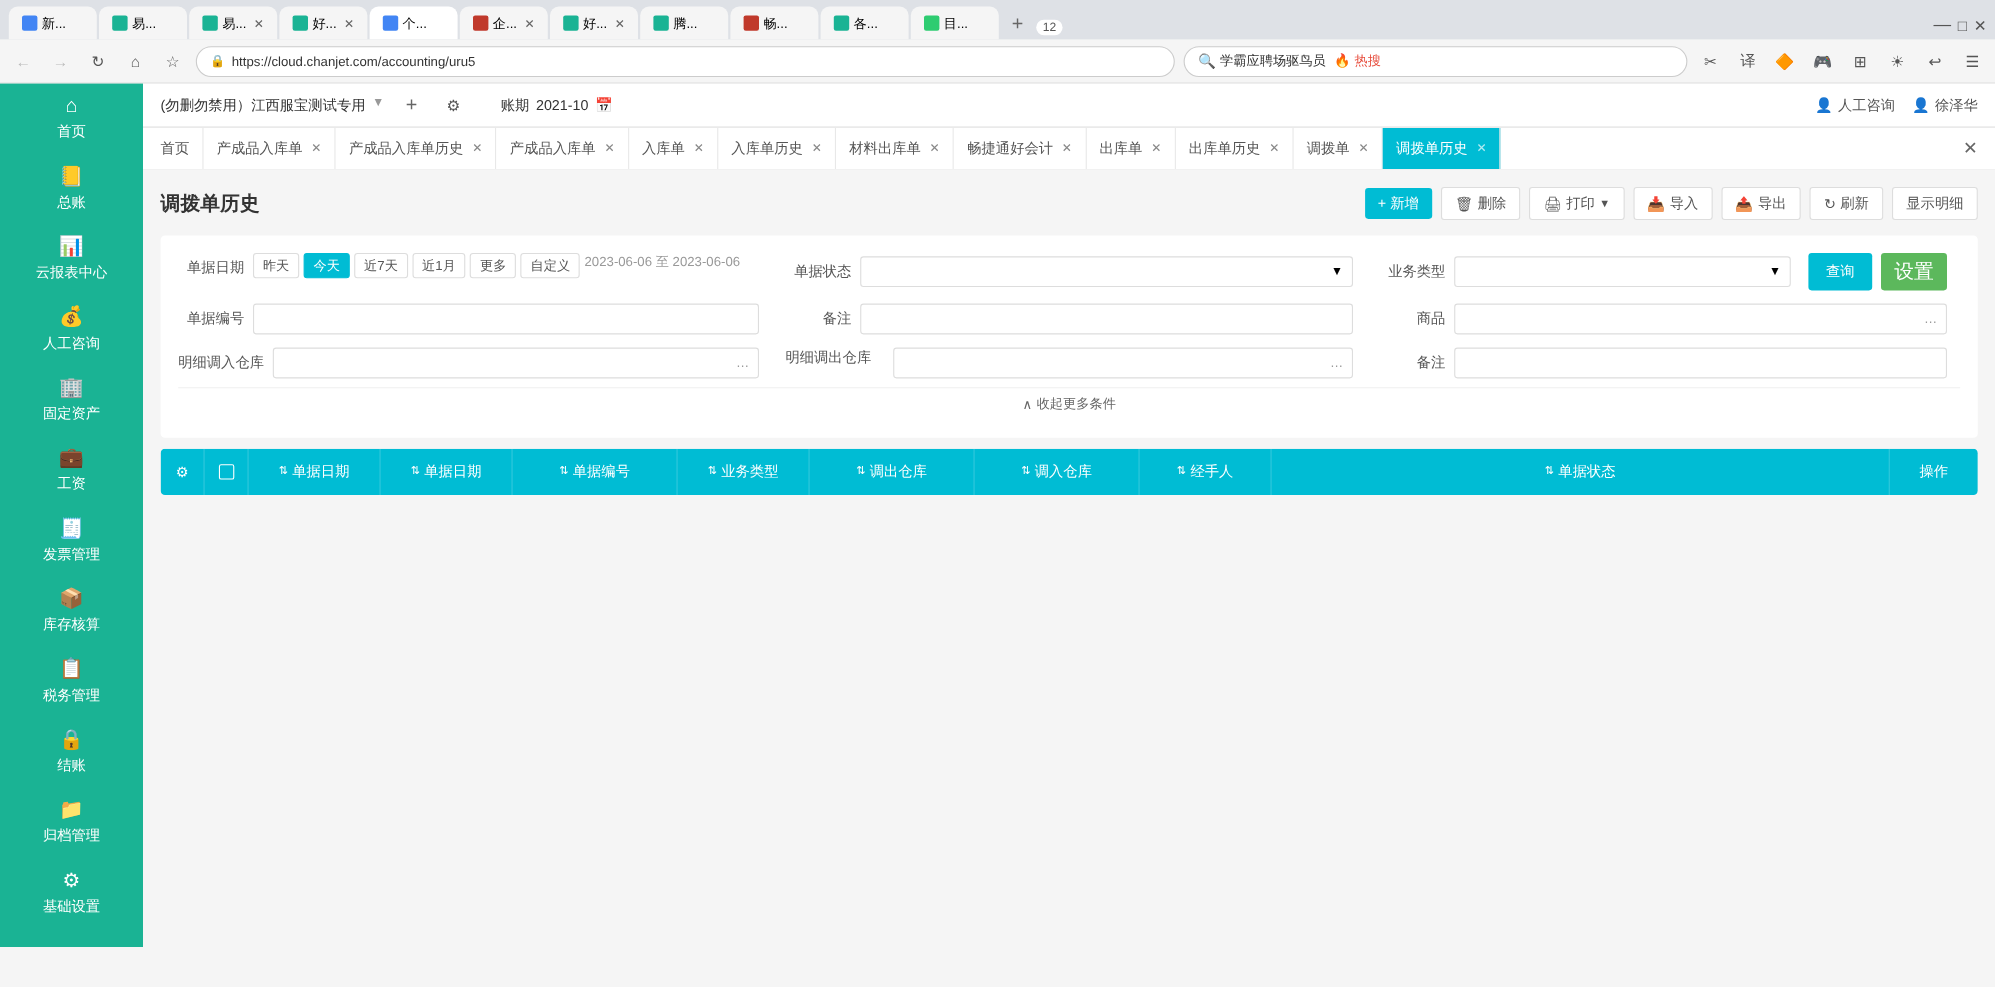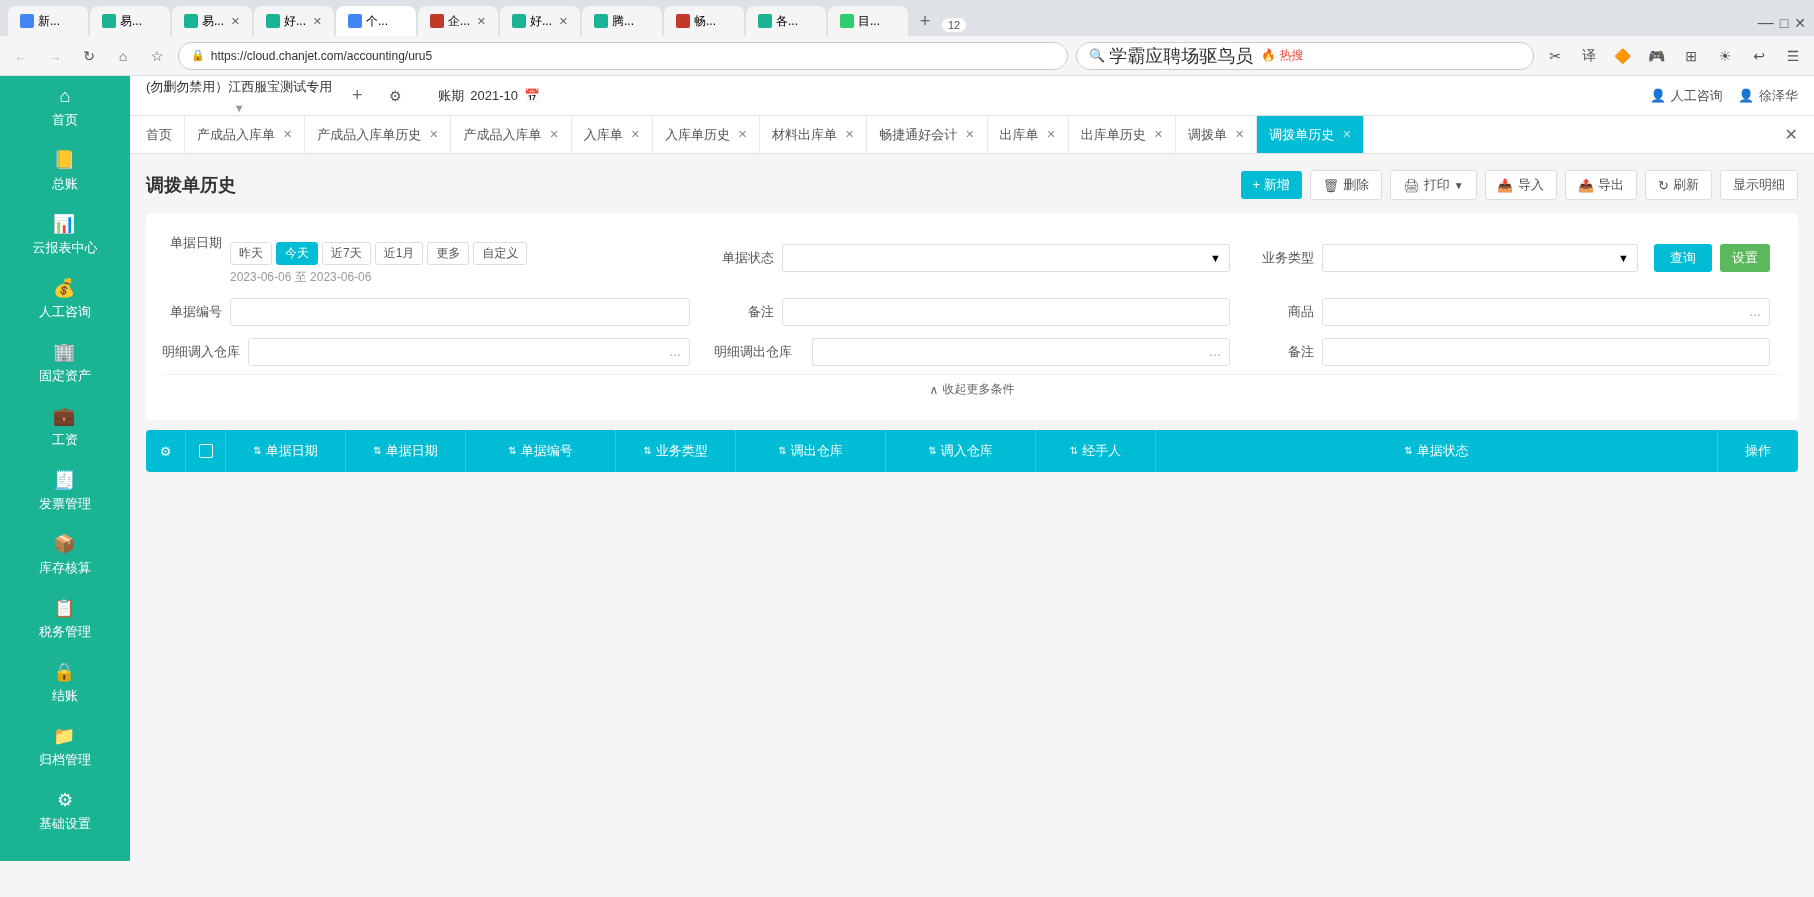--- a/index.html
+++ b/index.html
@@ -21,21 +21,21 @@
     
     .sidebar { width: 130px; background: #1ab394; display: flex; flex-direction: column; align-items: center; padding-top: 0; flex-shrink: 0; }
     .sidebar-item { width: 100%; display: flex; flex-direction: column; align-items: center; padding: 10px 0; cursor: pointer; color: #fff; font-size: 13px; gap: 4px; }
     .sidebar-item .icon { font-size: 18px; }
 
     
     .main-content { flex: 1; display: flex; flex-direction: column; background: #f0f0f0; overflow: hidden; }
 
     
     .top-bar { background: #fff; height: 40px; display: flex; align-items: center; padding: 0 16px; gap: 10px; border-bottom: 1px solid #e0e0e0; }
-    .company-selector { display: flex; align-items: center; gap: 6px; font-size: 13px; color: #333; cursor: pointer; flex-direction: column; }
+    .company-selector { display: flex; align-items: flex-start; gap: 6px; font-size: 13px; color: #333; cursor: pointer; }
     .company-selector .arrow { color: #999; font-size: 11px; }
     .period-info { display: flex; align-items: center; gap: 6px; font-size: 13px; color: #333; margin-left: 20px; }
     .top-bar-right { margin-left: auto; display: flex; align-items: center; gap: 16px; font-size: 13px; color: #555; }
 
     
     .page-tabs { background: #fff; height: 38px; display: flex; align-items: center; border-bottom: 1px solid #e0e0e0; padding: 0 4px; overflow-x: auto; }
     .page-tab { padding: 0 12px; height: 38px; display: flex; align-items: center; font-size: 13px; color: #555; cursor: pointer; border-right: 1px solid #e8e8e8; white-space: nowrap; gap: 4px; flex-shrink: 0; }
     .page-tab.active { background: #00bcd4; color: #fff; }
     .page-tab .close-btn { font-size: 11px; color: inherit; margin-left: 4px; opacity: 0.7; }
     .page-tab-home { padding: 0 12px; height: 38px; display: flex; align-items: center; font-size: 13px; color: #555; cursor: pointer; border-right: 1px solid #e8e8e8; flex-shrink: 0; }
@@ -152,21 +152,21 @@
   <button class="nav-btn disabled">→</button>
   <button class="nav-btn">↻</button>
   <button class="nav-btn">⌂</button>
   <button class="nav-btn">☆</button>
   <div class="address-bar">
     <span class="lock-icon">🔒</span>
     <span class="url-text">https://cloud.chanjet.com/accounting/uru5</span>
   </div>
   <div style="display:flex;align-items:center;gap:4px;background:#fff;border:1px solid #ccc;border-radius:14px;padding:0 12px;height:28px;flex:0.5;">
     <span style="font-size:13px;">🔍</span>
-    <span style="font-size:18px;color:#333;">学霸应聘场驱鸟员</span>
+    <span style="font-size:12px;color:#333;">学霸应聘场驱鸟员</span>
     <span style="font-size:12px;color:#e74c3c;margin-left:4px;">🔥 热搜</span>
   </div>
   <div class="browser-action-btn">✂</div>
   <div class="browser-action-btn">译</div>
   <div class="browser-action-btn">🔶</div>
   <div class="browser-action-btn">🎮</div>
   <div class="browser-action-btn">⊞</div>
   <div class="browser-action-btn">☀</div>
   <div class="browser-action-btn">↩</div>
   <div class="browser-action-btn">☰</div>
@@ -337,21 +337,21 @@
           </button>
         </div>
       </div>
 
       <div class="filter-area">
 
         <div style="display:grid;grid-template-columns:1fr 1fr 1fr;margin-bottom:12px;">
 
           <div style="display:flex;align-items:flex-start;gap:8px;padding:0 12px 0 0;">
             <span style="font-size:13px;color:#555;white-space:nowrap;padding-top:4px;min-width:60px;text-align:right;">单据日期</span>
-            <div style="display:flex;flex-direction:column;gap:4px;margin-top:12px;">
+            <div style="display:flex;flex-direction:row;gap:4px;">
               <div style="display:flex;gap:4px;flex-wrap:wrap;">
                 <button class="date-btn">昨天</button>
                 <button class="date-btn active">今天</button>
                 <button class="date-btn">近7天</button>
                 <button class="date-btn">近1月</button>
                 <button class="date-btn">更多</button>
                 <button class="date-btn">自定义</button>
               </div>
               <div style="font-size:12px;color:#999;">2023-06-06 至 2023-06-06</div>
             </div>
@@ -366,21 +366,21 @@
           </div>
 
           <div style="display:flex;align-items:center;gap:8px;padding:0 12px;">
             <span style="font-size:13px;color:#555;white-space:nowrap;min-width:60px;text-align:right;">业务类型</span>
             <div class="filter-select">
               <span></span>
               <span style="font-size:11px;">▼</span>
             </div>
             <div style="display:flex;gap:8px;margin-left:8px;">
               <button style="background:#00bcd4;color:#fff;border:none;border-radius:3px;padding:5px 16px;font-size:13px;cursor:pointer;">查询</button>
-              <button style="background:#5cb85c;color:#fff;border:none;border-radius:3px;padding:5px 12px;font-size:13px;cursor:pointer;">设置</button>
+              <button style="background:#5cb85c;color:#fff;border:none;border-radius:3px;padding:5px 12px;font-size:18px;cursor:pointer;">设置</button>
             </div>
           </div>
         </div>
 
         <div style="display:grid;grid-template-columns:1fr 1fr 1fr;margin-bottom:12px;">
           <div style="display:flex;align-items:center;gap:8px;padding:0 12px 0 0;">
             <span style="font-size:13px;color:#555;white-space:nowrap;min-width:60px;text-align:right;">单据编号</span>
             <input class="filter-input" type="text" style="">
           </div>
           <div style="display:flex;align-items:center;gap:8px;padding:0 12px;">
@@ -397,21 +397,21 @@
         </div>
 
         <div style="display:grid;grid-template-columns:1fr 1fr 1fr;margin-bottom:8px;">
           <div style="display:flex;align-items:center;gap:8px;padding:0 12px 0 0;">
             <span style="font-size:13px;color:#555;white-space:nowrap;min-width:60px;text-align:right;">明细调入仓库</span>
             <div class="filter-select">
               <span></span>
               <span style="color:#999;font-size:12px;">…</span>
             </div>
           </div>
-          <div style="display:flex;align-items:center;gap:20px;padding:0 12px;">
+          <div style="display:flex;align-items:flex-start;gap:20px;padding:0 12px;">
             <span style="font-size:13px;color:#555;white-space:nowrap;min-width:60px;text-align:right;">明细调出仓库</span>
             <div class="filter-select">
               <span></span>
               <span style="color:#999;font-size:12px;">…</span>
             </div>
           </div>
           <div style="display:flex;align-items:center;gap:8px;padding:0 12px;">
             <span style="font-size:13px;color:#555;white-space:nowrap;min-width:60px;text-align:right;">备注</span>
             <input class="filter-input" type="text" style="">
           </div>

